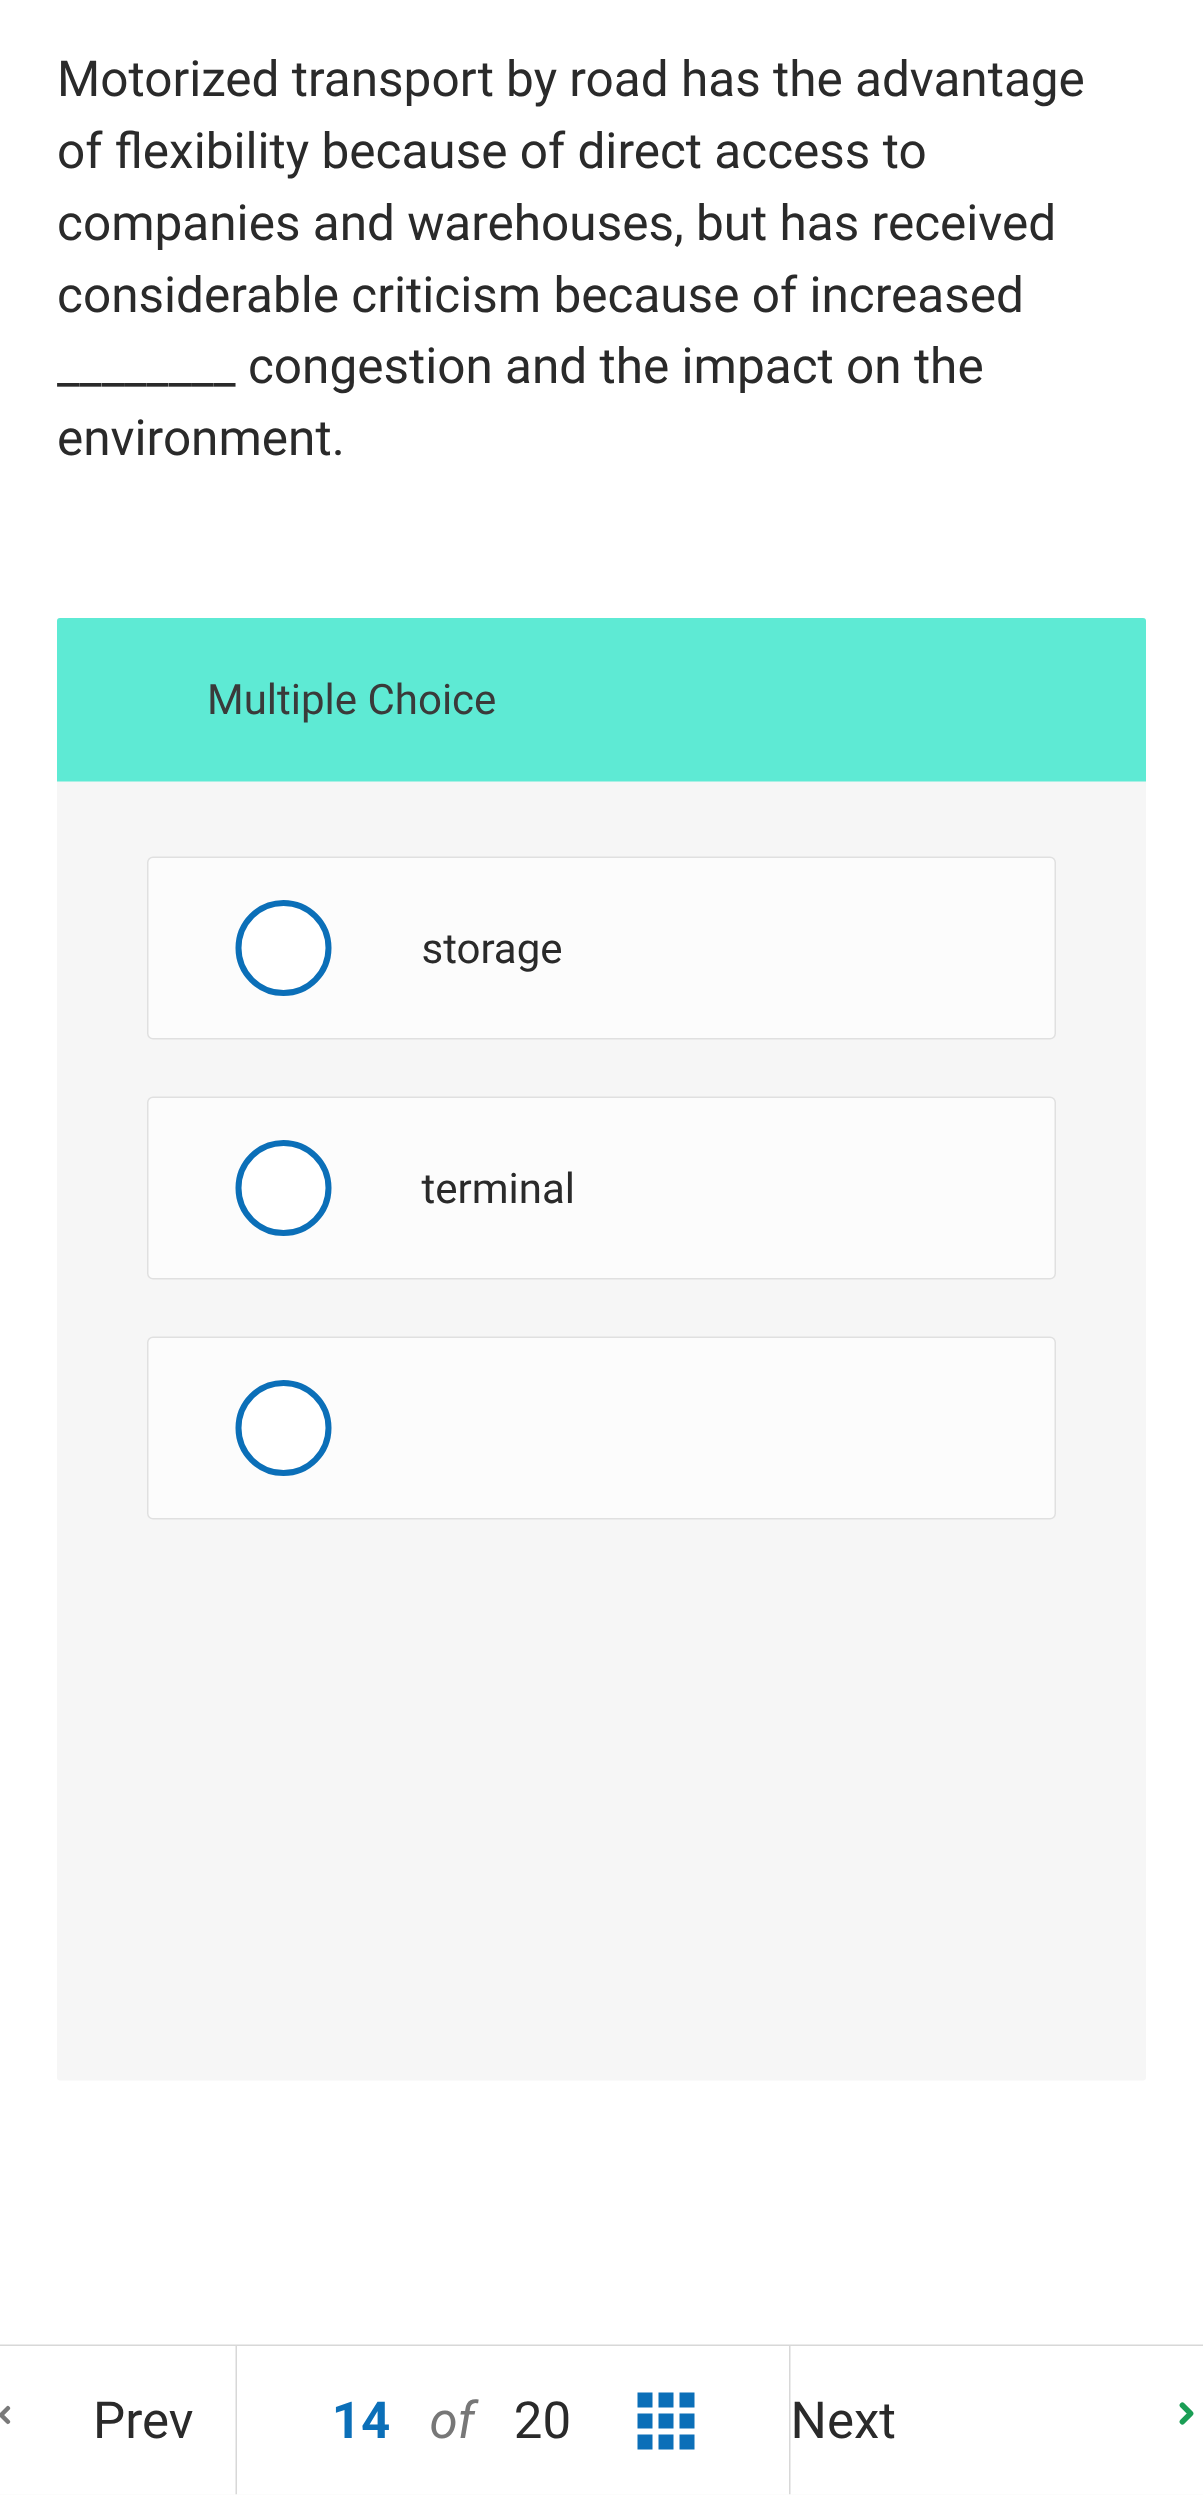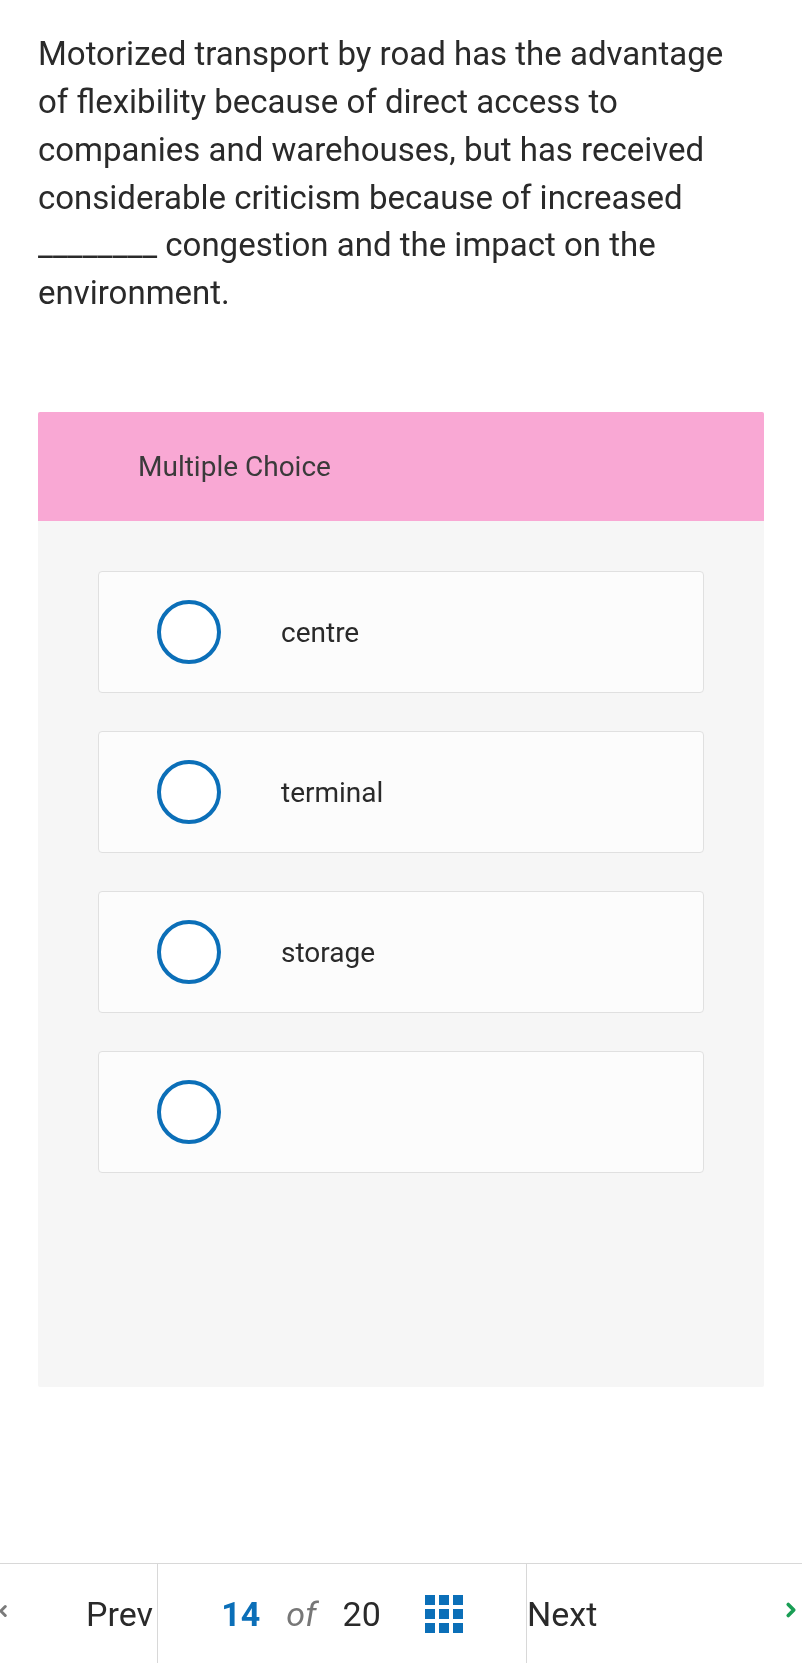--- a/index.html
+++ b/index.html
@@ -24,21 +24,21 @@
     }
     .mc-container {
       margin: 95px 38px 0 38px;
       background: #f6f6f6;
       border-radius: 2px;
       padding-bottom: 60px;
       height: 975px;
       overflow: hidden;
     }
     .mc-header {
-      background: #f9a8d4;
+      background: #5eead4;
       padding: 38px 0 38px 100px;
       font-size: 28px;
       color: #3a3a3a;
     }
     .options {
       padding: 50px 60px 0 60px;
     }
     .option {
       background: #fcfcfc;
       border: 1px solid #e0e0e0;
@@ -79,21 +79,21 @@
       display: flex;
       align-items: center;
       font-size: 34px;
       color: #2a2a2a;
       cursor: pointer;
       height: 100%;
     }
     .nav-prev {
       width: 158px;
       justify-content: flex-end;
-      padding-right: 4px;
+      padding-right: 28px;
       border-right: 1px solid #d8d8d8;
     }
     .nav-center {
       flex: 1;
       display: flex;
       align-items: center;
       justify-content: center;
       gap: 26px;
       font-size: 34px;
       color: #2a2a2a;
@@ -142,29 +142,25 @@
 </head>
 <body>
 
 <div class="question-text">Motorized transport by road has the advantage of flexibility because of direct access to companies and warehouses, but has received considerable criticism because of increased ________ congestion and the impact on the environment.</div>
 
 <div class="mc-container">
   <div class="mc-header">Multiple Choice</div>
   <div class="options">
     <div class="option">
       <div class="radio-outer"></div>
-      <div class="option-label">centre</div>
+      <div class="option-label">storage</div>
     </div>
     <div class="option">
       <div class="radio-outer"></div>
       <div class="option-label">terminal</div>
-    </div>
-    <div class="option">
-      <div class="radio-outer"></div>
-      <div class="option-label">storage</div>
     </div>
     <div class="option">
       <div class="radio-outer"></div>
       <div class="option-label"></div>
     </div>
   </div>
 </div>
 
 <div class="bottom-bar">
   <div class="nav-btn nav-prev">

